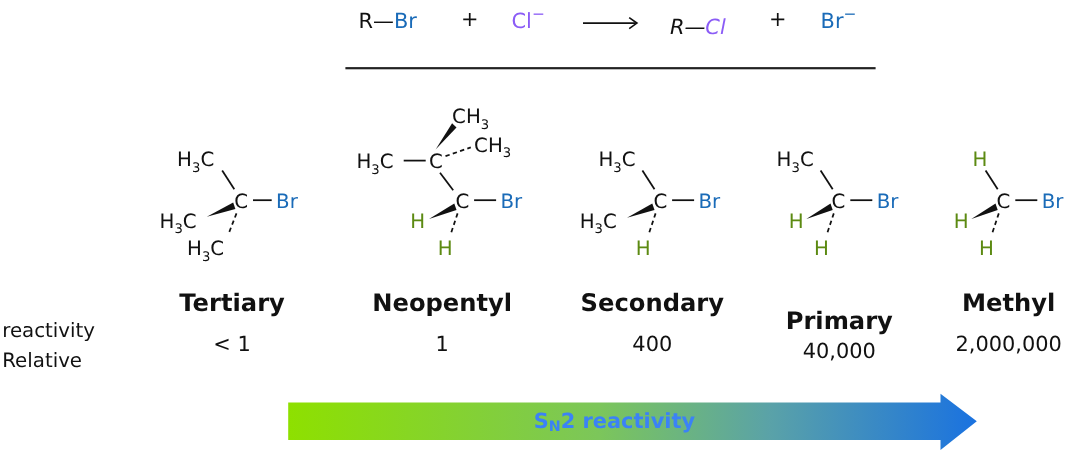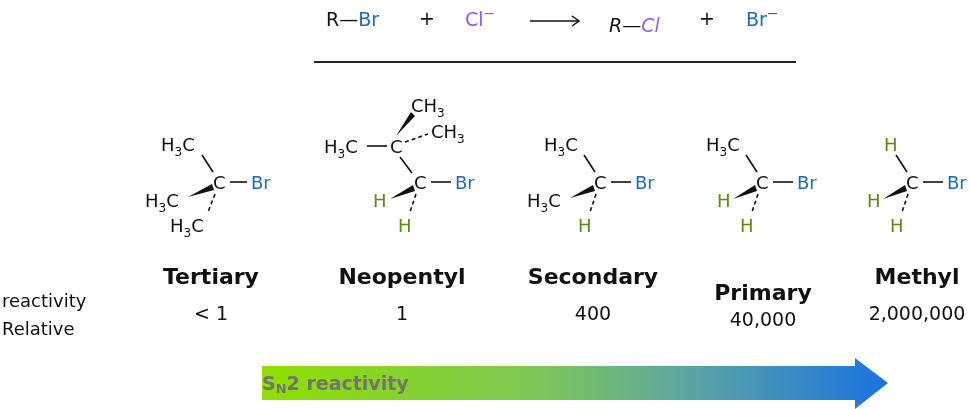--- a/index.html
+++ b/index.html
@@ -9,21 +9,21 @@
   .eq { font-size: 19px; white-space: nowrap; }
   .br { color: #1a6bb8; }
   .cl { color: #8b5cf6; }
   .sup { font-size: 14px; position: relative; top: -8px; }
   .rule { position: absolute; left: 314px; top: 61px; width: 482px; height: 2px; background: #222; }
   .name { font-size: 22px; font-weight: bold; text-align: center; width: 180px; }
   .val  { font-size: 19px; text-align: center; width: 180px; }
   .rellabel { font-size: 18px; line-height: 28px; left: 2px; top: 287px; }
   svg text { font-family: "DejaVu Sans", "Liberation Sans", sans-serif; }
   .arrow-label { left: 262px; top: 366px; width: 593px; height: 34px; line-height: 34px;
-                 text-align: left; color: #737373; font-weight: bold; font-size: 19px; }
+                 text-align: center; color: #3b82f6; font-weight: bold; font-size: 19px; }
   .arrow-label sub { font-size: 13px; vertical-align: -3px; }
 </style>
 </head>
 <body>
 
 <div class="abs eq" style="left:326px; top:8px;">
   <span>R</span><span>—</span><span class="br">Br</span>
 </div>
 <div class="abs eq" style="left:419px; top:7px;">+</div>
 <div class="abs eq cl" style="left:465px; top:8px;">

